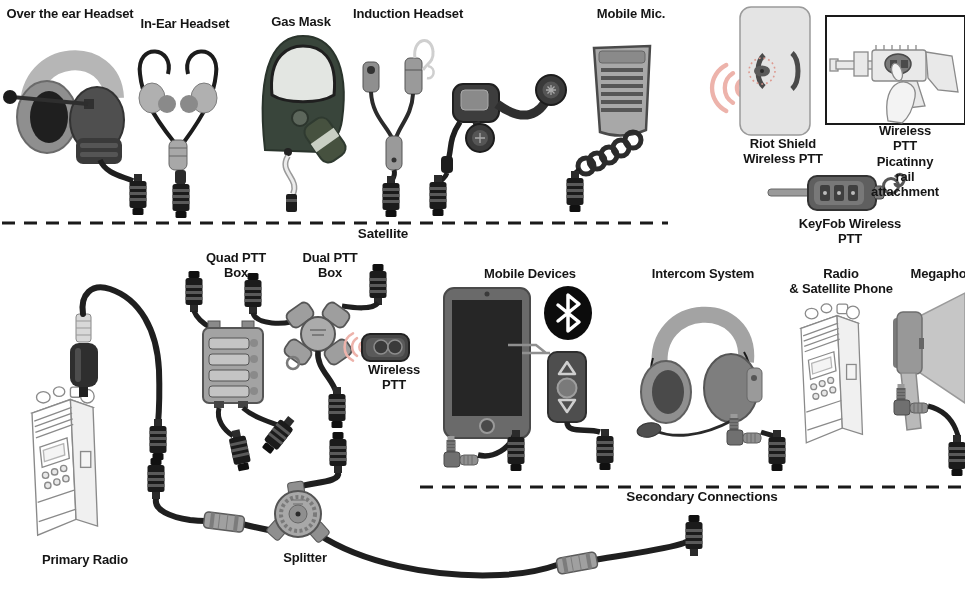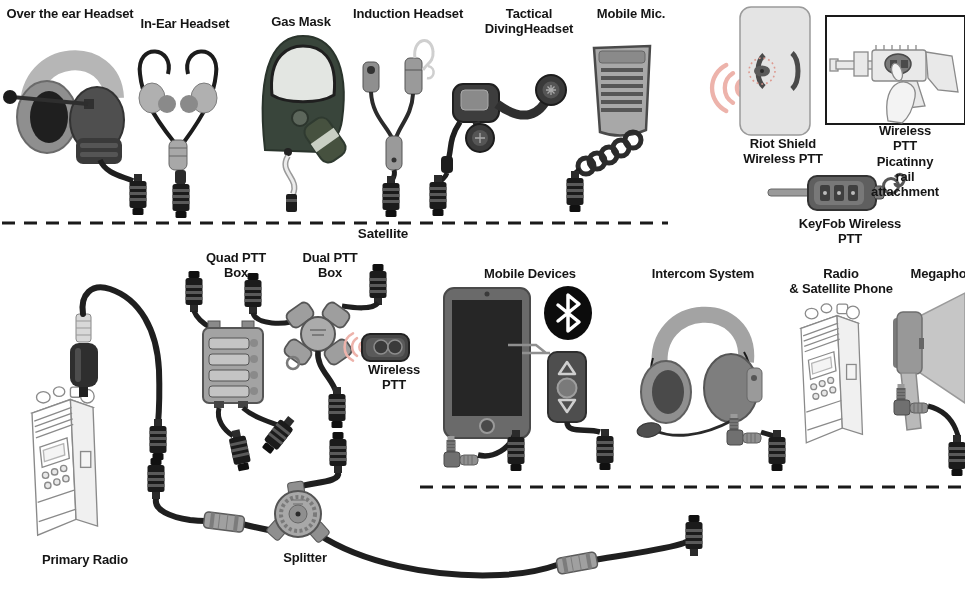--- a/index.html
+++ b/index.html
@@ -366,36 +366,35 @@
     <use href="#jackright" transform="translate(901,384)"></use>
     <path d="M928,406 C944,410 952,420 956,430 C959,436 958,439 958,441" stroke="#1f1f1f" stroke-width="5" fill="none"></path>
     <use href="#conn" transform="translate(957,442)"></use>
   </g>
 </svg>
 
 <div class="lbl" style="left:62px;top:6px">Over the ear Headset</div>
 <div class="lbl" style="left:177px;top:16px">In-Ear Headset</div>
 <div class="lbl" style="left:293px;top:14px">Gas Mask</div>
 <div class="lbl" style="left:400px;top:6px">Induction Headset</div>
-<div class="lbl" style="left:521px;top:6px">Tactical
-DivingHeadset</div>
 <div class="lbl" style="left:623px;top:6px">Mobile Mic.</div>
 <div class="lbl" style="left:775px;top:136px">Riot Shield
 Wireless PTT</div>
 <div class="lbl" style="left:897px;top:123px">Wireless PTT
 Picatinny rail attachment</div>
 <div class="lbl" style="left:842px;top:216px">KeyFob Wireless PTT</div>
 <div class="lbl sect" style="left:375px;top:226px">Satellite</div>
 <div class="lbl" style="left:228px;top:250px">Quad PTT
 Box</div>
 <div class="lbl" style="left:322px;top:250px">Dual PTT
 Box</div>
 <div class="lbl" style="left:386px;top:362px">Wireless
 PTT</div>
 <div class="lbl" style="left:522px;top:266px">Mobile Devices</div>
 <div class="lbl" style="left:695px;top:266px">Intercom System</div>
 <div class="lbl" style="left:833px;top:266px">Radio
 &amp; Satellite Phone</div>
 <div class="lbl" style="left:938px;top:266px">Megaphone</div>
+<div class="lbl sect" style="left:694px;top:489px">Secondary Connections</div>
 <div class="lbl" style="left:77px;top:552px">Primary Radio</div>
 <div class="lbl" style="left:297px;top:550px">Splitter</div>
 
 </div>
 
 </body></html>

